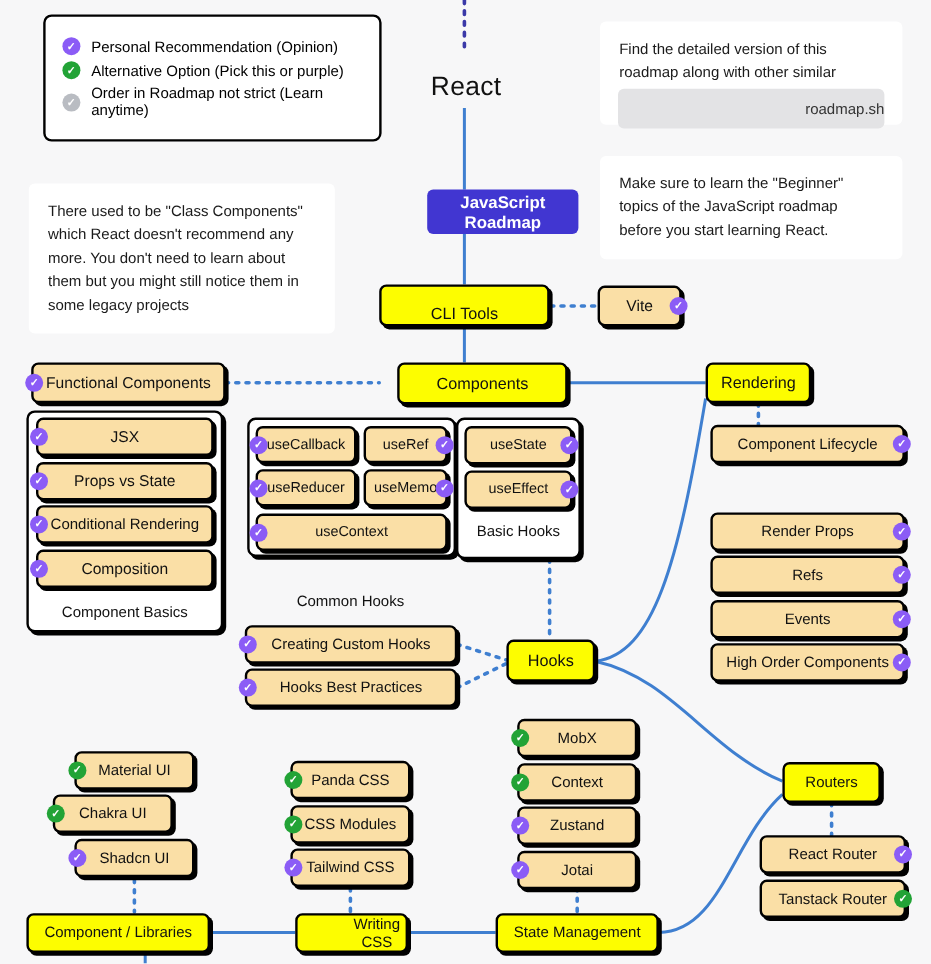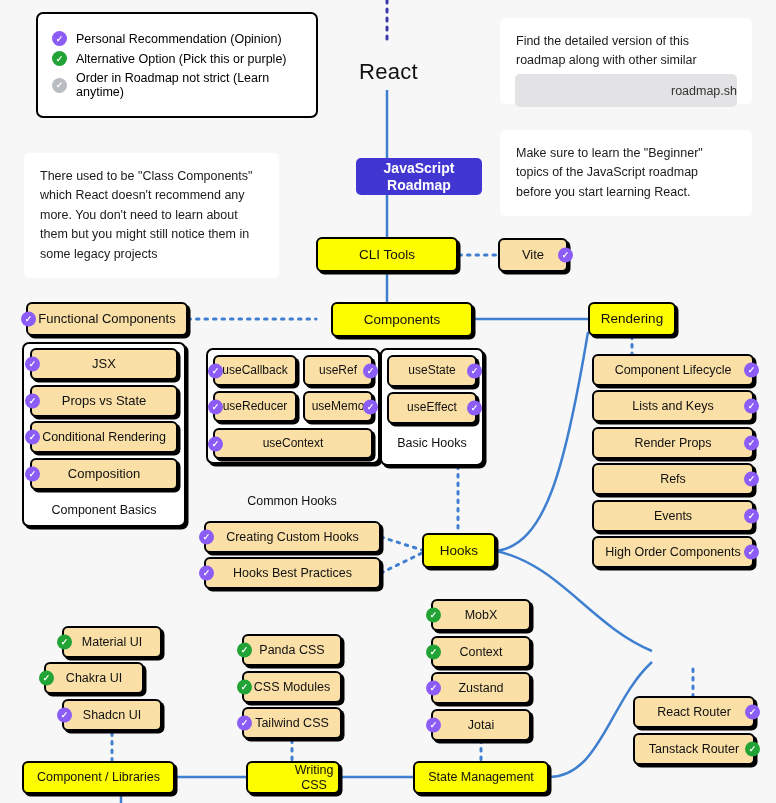--- a/index.html
+++ b/index.html
@@ -158,21 +158,21 @@
   <div class="card" style="left:24px; top:153px; width:255px;">
     <div>There used to be "Class Components" which React doesn't recommend any more. You don't need to learn about them but you might still notice them in some legacy projects</div>
   </div>
 
   <div class="title" style="left:359px; top:59px;">React</div>
 
   <div class="node brand" style="left:316px; top:158px; width:126px; height:37px;margin-left:40px;">
     <span>JavaScript Roadmap</span>
   </div>
 
-  <div class="node primary" style="left:316px; top:237px; width:142px; height:35px;">
+  <div class="node primary" style="left:316px; top:237px; width:142px; height:35px;align-items:flex-end;">
     <span>CLI Tools</span>
   </div>
 
   <div class="node topic" style="left:498px; top:238px; width:70px; height:34px;">
     <span>Vite</span>
     <span class="badge purple br ck"></span>
   </div>
 
   <div class="node primary" style="left:331px; top:302px; width:142px; height:35px;">
     <span>Components</span>
@@ -250,24 +250,20 @@
   </div>
   <div class="node topic" style="left:204px; top:557px; width:177px; height:32px;">
     <span style="font-size:12.5px">Hooks Best Practices</span>
     <span class="badge purple bl ck"></span>
   </div>
 
   <div class="node topic" style="left:592px; top:354px; width:162px; height:32px;">
     <span style="font-size:12.5px">Component Lifecycle</span>
     <span class="badge purple br ck"></span>
   </div>
-  <div class="node topic" style="left:592px; top:390px; width:162px; height:32px;">
-    <span style="font-size:12.5px">Lists and Keys</span>
-    <span class="badge purple br ck"></span>
-  </div>
   <div class="node topic" style="left:592px; top:427px; width:162px; height:32px;">
     <span style="font-size:12.5px">Render Props</span>
     <span class="badge purple br ck"></span>
   </div>
   <div class="node topic" style="left:592px; top:463px; width:162px; height:32px;">
     <span style="font-size:12.5px">Refs</span>
     <span class="badge purple br ck"></span>
   </div>
   <div class="node topic" style="left:592px; top:500px; width:162px; height:32px;">
     <span style="font-size:12.5px">Events</span>
@@ -323,20 +319,23 @@
     <span class="badge purple bl ck"></span>
   </div>
   <div class="node topic" style="left:431px; top:709px; width:100px; height:32px;">
     <span style="font-size:12.5px">Jotai</span>
     <span class="badge purple bl ck"></span>
   </div>
   <div class="node primary" style="left:413px; top:761px; width:136px; height:33px;">
     <span style="font-size:12.5px">State Management</span>
   </div>
 
+  <div class="node primary" style="left:652px; top:635px; width:82px; height:34px;">
+    <span style="font-size:12.5px">Routers</span>
+  </div>
   <div class="node topic" style="left:633px; top:696px; width:122px; height:32px;">
     <span style="font-size:12.5px">React Router</span>
     <span class="badge purple br ck"></span>
   </div>
   <div class="node topic" style="left:633px; top:733px; width:122px; height:32px;">
     <span style="font-size:12.5px">Tanstack Router</span>
     <span class="badge green br ck"></span>
   </div>
 
 </div>

